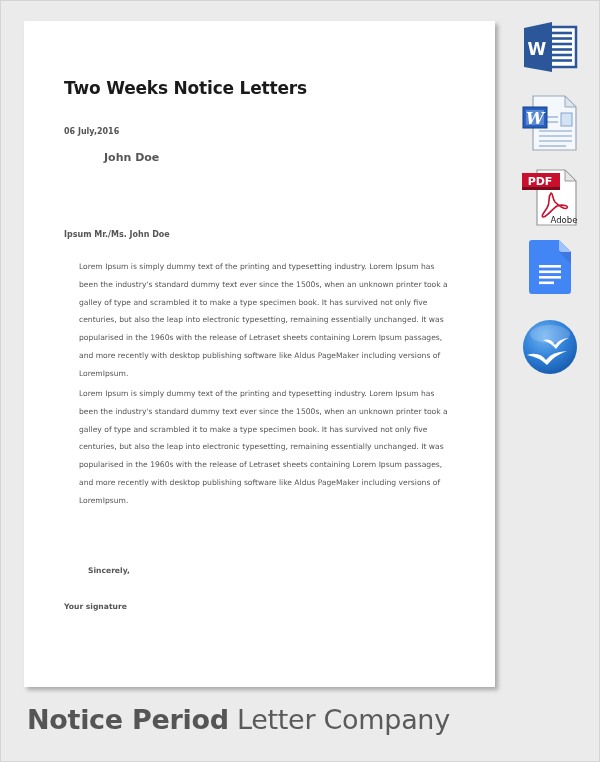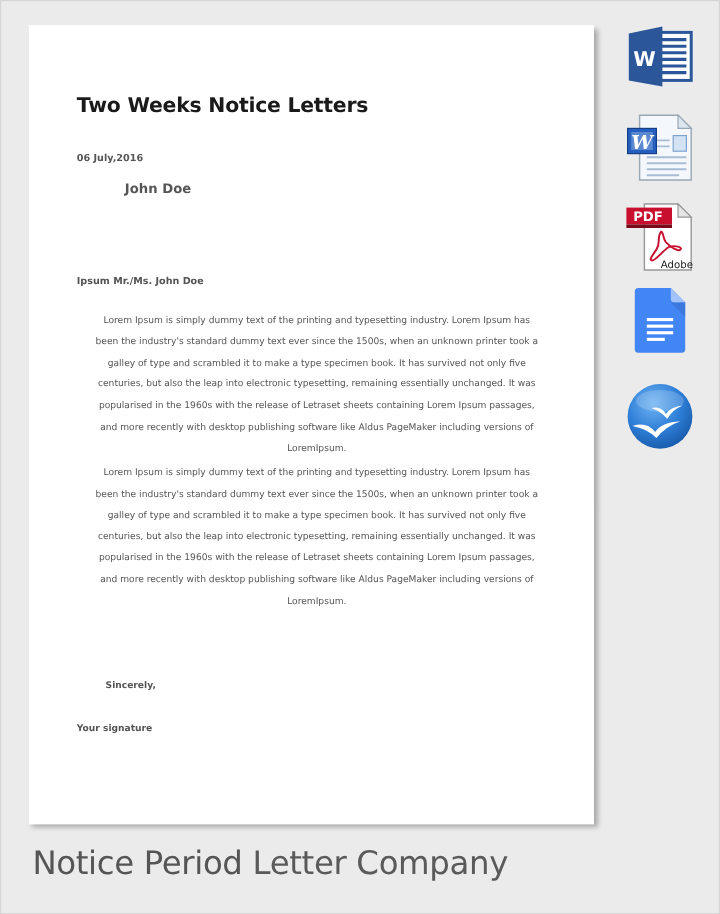--- a/index.html
+++ b/index.html
@@ -17,21 +17,20 @@
       box-sizing: border-box;
     }
     .page {
       position: absolute;
       left: 23px;
       top: 20px;
       width: 471px;
       height: 666px;
       background: #ffffff;
       box-shadow: 3px 3px 4px rgba(0,0,0,0.28);
-      text-align: center;
     }
     .title {
       position: absolute;
       left: 40px;
       top: 57px;
       font-size: 17px;
       font-weight: bold;
       color: #1a1a1a;
       letter-spacing: -0.2px;
       white-space: nowrap;
@@ -64,21 +63,21 @@
     .salutation {
       position: absolute;
       left: 40px;
       top: 209px;
       font-size: 8px;
       font-weight: bold;
       color: #555;
     }
     .para {
       position: absolute;
-      left: 40px;
+      left: 55px;
       width: 400px;
       font-size: 7.6px;
       line-height: 17.8px;
       color: #555;
     }
     .para .ln { display: block; white-space: nowrap; }
     .para1 { top: 237px; }
     .para2 { top: 364px; }
     .closing-line {
       position: absolute;
@@ -108,21 +107,21 @@
     .caption {
       position: absolute;
       left: 26px;
       top: 703px;
       font-size: 27px;
       color: #555;
       white-space: nowrap;
       letter-spacing: -0.3px;
       font-family: "DejaVu Sans", "Liberation Sans", sans-serif;
     }
-    .caption .bold { font-weight: normal; }
+    .caption .bold { font-weight: bold; }
     .caption .light { font-weight: normal; color: #5a5a5a; }
 
     .icon {
       position: absolute;
       left: 520px;
       width: 58px;
       height: 58px;
     }
     .icon svg { width: 100%; height: 100%; display: block; }
     .icon-word-new { top: 18px; }

